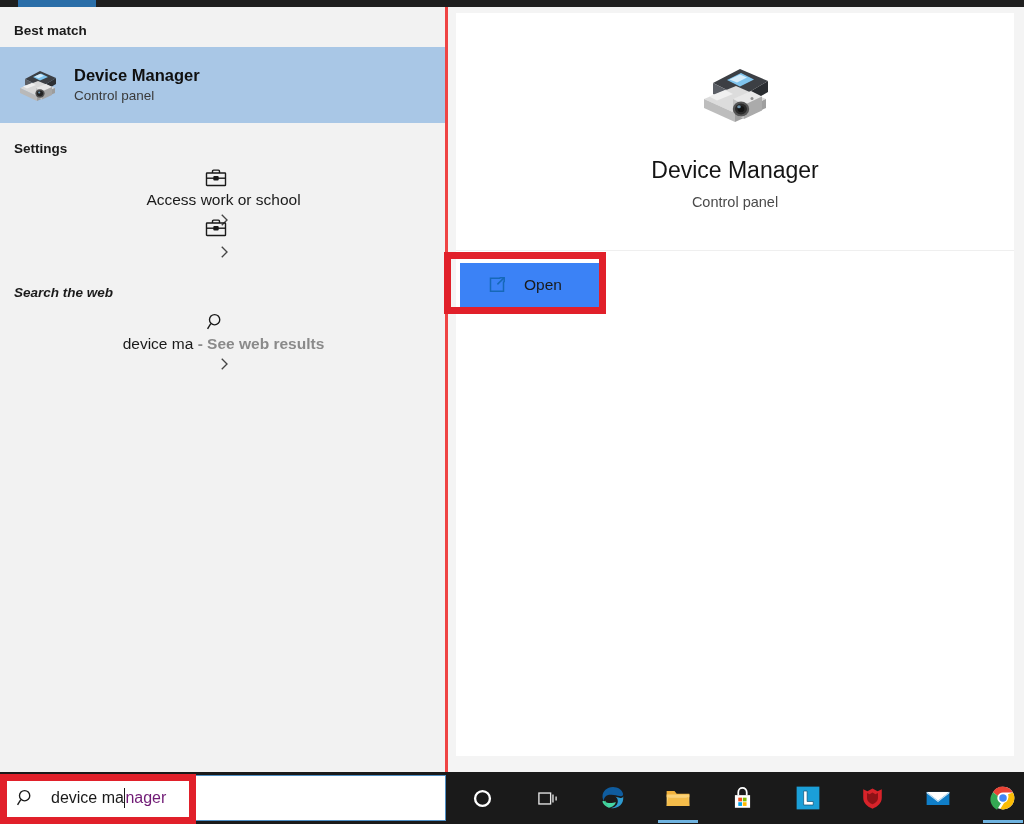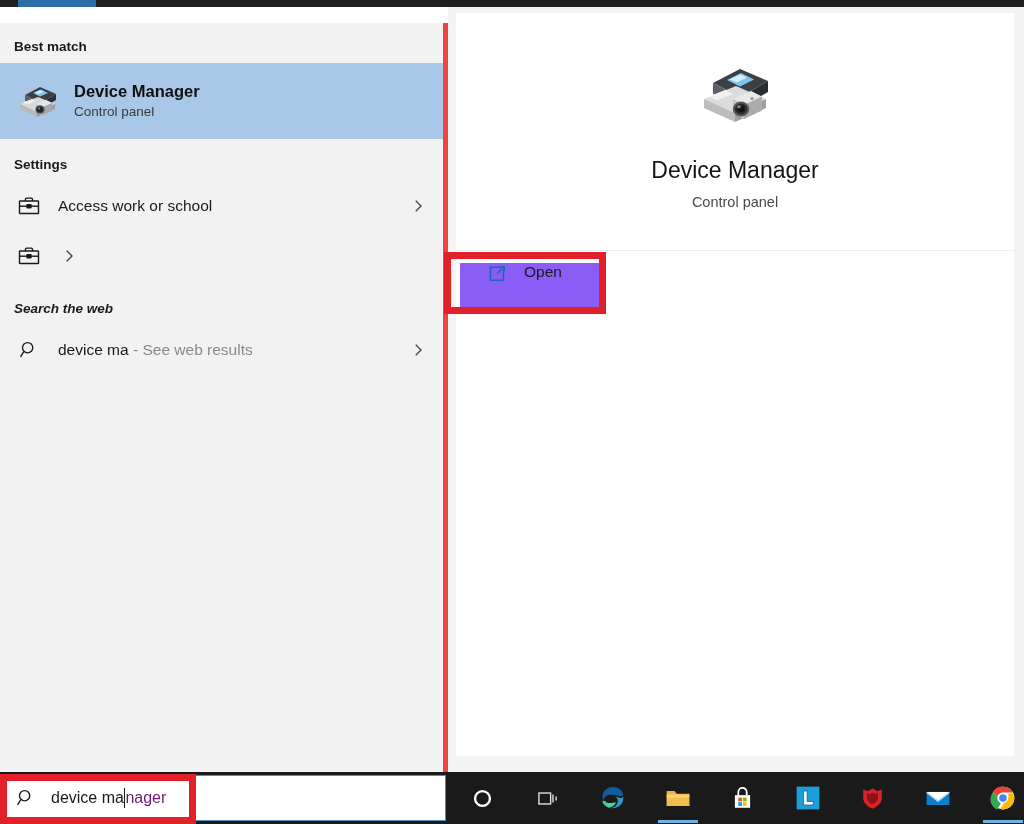--- a/index.html
+++ b/index.html
@@ -39,22 +39,21 @@
     width: 1024px;
     height: 765px;
     display: flex;
   }
 
   .left-pane {
     width: 448px;
     height: 100%;
     background: #f2f2f2;
     position: relative;
-    border-right: 5px solid #ef4444;
-    margin-top: 16px;
+    border-right: 3px solid #ef4444;
   }
 
   .right-pane {
     flex: 1;
     height: 100%;
     background: #f4f4f4;
     position: relative;
     padding: 6px 10px 0 8px;
   }
 
@@ -100,36 +99,37 @@
     line-height: 1.5;
   }
 
   
   .list-row {
     height: 50px;
     display: flex;
     align-items: center;
     padding: 0 14px 0 16px;
     cursor: default;
+    flex-direction: column;
   }
   .row-icon {
     width: 26px; height: 26px;
     flex: none;
     margin-right: 16px;
     display: flex;
     align-items: center;
     justify-content: center;
   }
   .row-label {
     font-size: 15.5px;
     color: #1a1a1a;
     flex: 1;
     white-space: nowrap;
   }
-  .row-label .muted { color: #8a8a8a; }
+  .row-label .muted { color: #8a8a8a; font-weight: bold; }
   .row-chev {
     width: 22px; height: 22px;
     flex: none;
     display: flex;
     align-items: center;
     justify-content: center;
   }
 
   
   .preview-card {
@@ -166,25 +166,25 @@
     position: relative;
   }
 
   .open-wrap {
     position: relative;
     display: inline-block;
     margin-left: 4px;
   }
   .open-btn {
     display: flex;
-    align-items: flex-start;
+    align-items: center;
     height: 44px;
     width: 146px;
     padding-left: 26px;
-    background: #8b5cf6;
+    background: #3b82f6;
     cursor: default;
   }
   .open-icon { width: 22px; height: 22px; flex: none; margin-right: 16px; }
   .open-label { font-size: 15.5px; color: #1a1a1a; }
 
   
   .annot-open {
     position: absolute;
     top: -11px; left: -16px;
     width: 162px; height: 62px;

